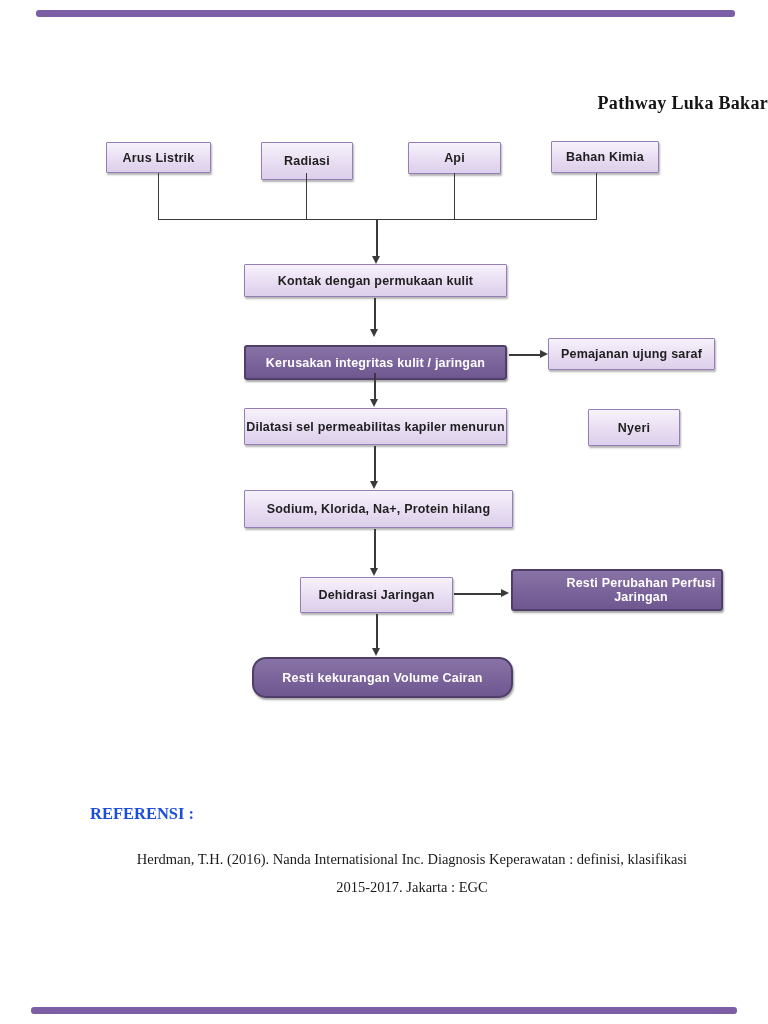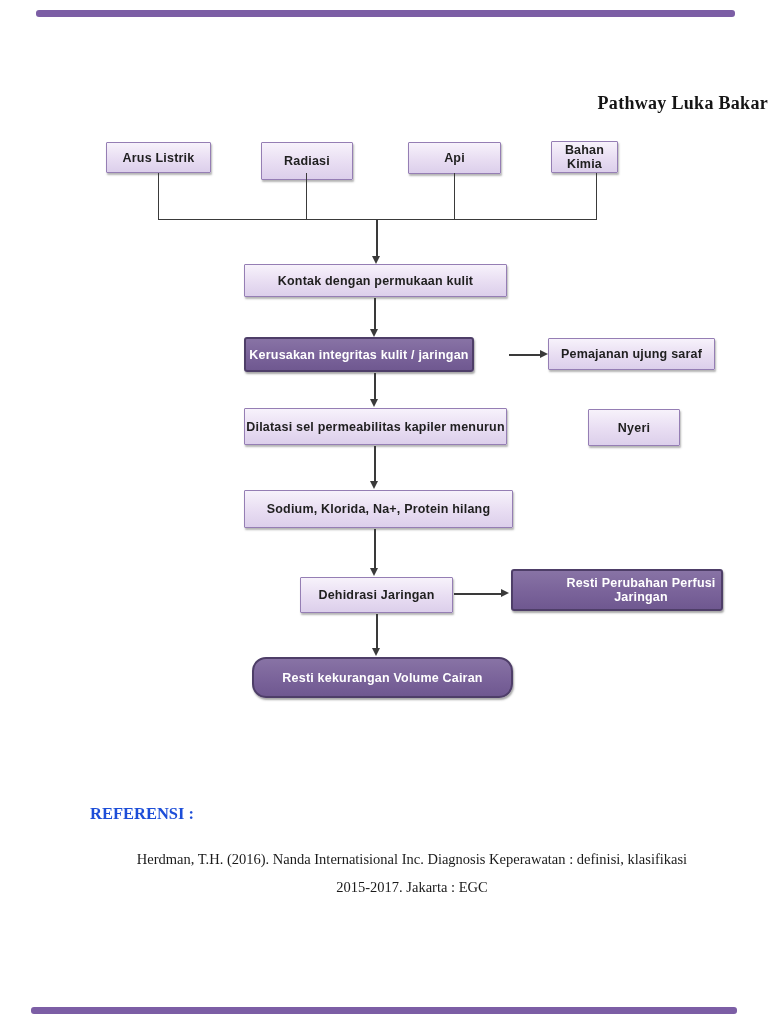--- a/index.html
+++ b/index.html
@@ -112,34 +112,34 @@
 <div id="canvas">
 
   <div class="page-edge edge-top"></div>
   <div class="page-edge edge-bottom"></div>
 
   <div class="title">Pathway Luka Bakar</div>
 
   <div class="node node-light" style="left:106px; top:142px; width:105px; height:31px;">Arus Listrik</div>
   <div class="node node-light" style="left:261px; top:142px; width:92px; height:38px;">Radiasi</div>
   <div class="node node-light" style="left:408px; top:142px; width:93px; height:32px;text-align:center;">Api</div>
-  <div class="node node-light" style="left:551px; top:141px; width:67px; height:32px;">Bahan Kimia</div>
+  <div class="node node-light" style="left:551px; top:141px; width:108px; height:32px;">Bahan Kimia</div>
 
   <div class="line" style="left:158px; top:173px; width:1.3px; height:47px;"></div>
   <div class="line" style="left:306px; top:173px; width:1.3px; height:47px;"></div>
   <div class="line" style="left:454px; top:173px; width:1.3px; height:47px;"></div>
   <div class="line" style="left:596px; top:173px; width:1.3px; height:47px;"></div>
   <div class="line" style="left:158px; top:219px; width:439px; height:1.3px;"></div>
   <div class="arrow-v" style="left:371px; top:220px; height:44px;"></div>
 
   <div class="node node-light" style="left:244px; top:264px; width:263px; height:33px;">Kontak dengan permukaan kulit</div>
 
   <div class="arrow-v" style="left:369px; top:298px; height:39px;"></div>
 
-  <div class="node node-dark" style="left:244px; top:337px; width:230px; height:35px;">Kerusakan integritas kulit / jaringan</div>
+  <div class="node node-dark" style="left:244px; top:345px; width:263px; height:35px;">Kerusakan integritas kulit / jaringan</div>
 
   <div class="arrow-h" style="left:509px; top:349px; width:39px;"></div>
 
   <div class="node node-light" style="left:548px; top:338px; width:167px; height:32px;">Pemajanan ujung saraf</div>
 
   <div class="arrow-v" style="left:369px; top:373px; height:34px;"></div>
 
   <div class="node node-light" style="left:244px; top:408px; width:263px; height:37px;">Dilatasi sel permeabilitas kapiler menurun</div>
 
   <div class="node node-light" style="left:588px; top:409px; width:92px; height:37px;">Nyeri</div>

